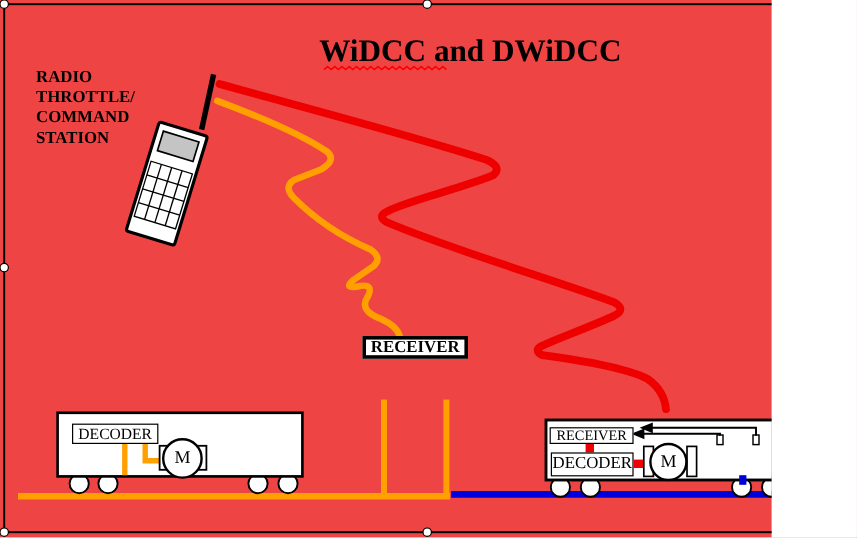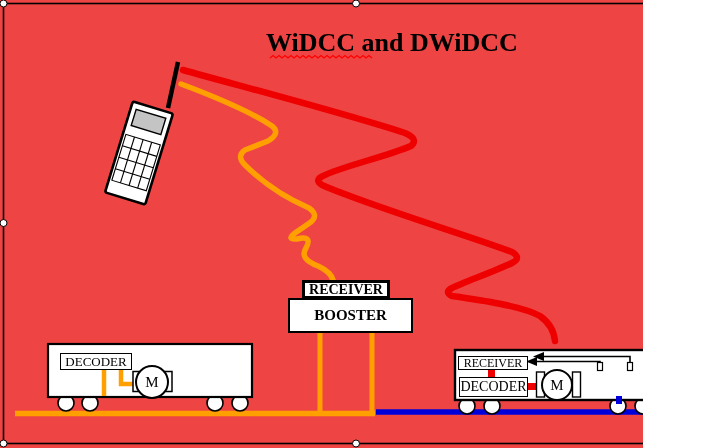--- a/index.html
+++ b/index.html
@@ -101,23 +101,26 @@
   <rect x="597.5" y="362.5" width="5" height="8" fill="#fff" stroke="#000" stroke-width="1.2"></rect>
   <rect x="627.5" y="362.5" width="5" height="8" fill="#fff" stroke="#000" stroke-width="1.2"></rect>
   <path d="M630,363 L630,356.5 L543,356.5" fill="none" stroke="#000" stroke-width="1.6"></path>
   <polygon points="533,356.5 544,352 544,361" fill="#000"></polygon>
   <path d="M600,363 L600,361.5 L536,361.5" fill="none" stroke="#000" stroke-width="1.6"></path>
   <polygon points="526,361.5 537,357 537,366" fill="#000"></polygon>
 </svg>
 
   <div class="page-title"><span>WiDCC</span><span> and DWiDCC</span></div>
 
+  <div class="station-label">RADIO
+THROTTLE/
+COMMAND
+STATION</div>
 
   <div class="label-box bold" style="left:302px;top:280px;width:88px;height:19px;border-width:3px;font-size:14px;">RECEIVER</div>
-  <div class="label-box bold" style="left:288px;top:298px;width:125px;height:35px;border-width:2px;font-size:15px;">BOOSTER</div>
 
   <div class="label-box" style="left:60px;top:353px;width:72px;height:17px;font-size:13px;">DECODER</div>
   <div class="motor-circle" style="left:135px;top:365px;width:34px;height:34px;">M</div>
 
   <div class="label-box" style="left:458px;top:356px;width:70px;height:14px;font-size:12px;">RECEIVER</div>
   <div class="label-box" style="left:459px;top:377px;width:69px;height:20px;font-size:14px;">DECODER</div>
   <div class="motor-circle" style="left:541px;top:369px;width:32px;height:32px;">M</div>
 
 </div>
 

